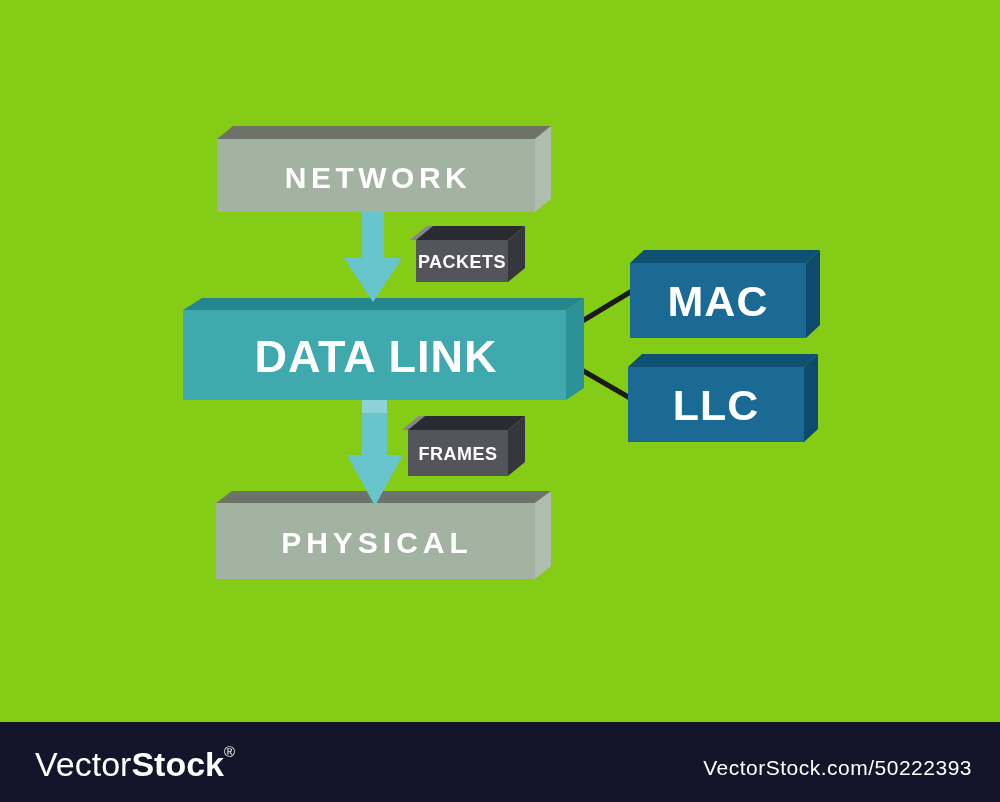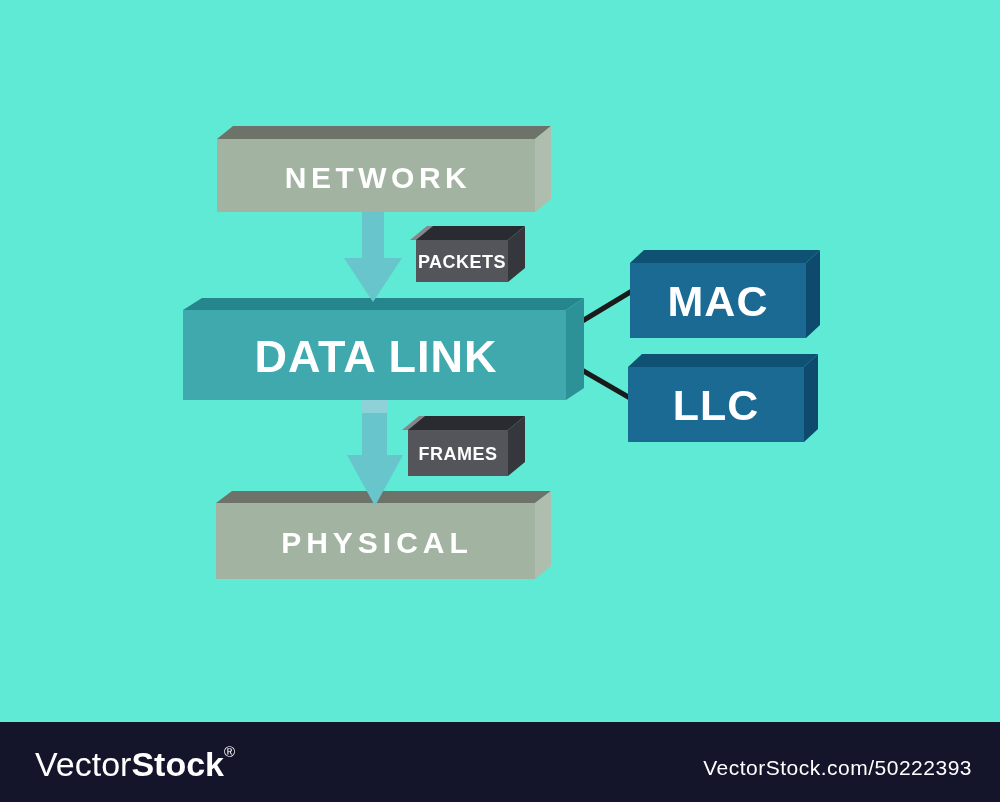--- a/index.html
+++ b/index.html
@@ -1,19 +1,19 @@
 <!DOCTYPE html>
 <html><head>
 <meta charset="utf-8">
 <style>
   html,body{margin:0;padding:0;background:#ffffff;}
   .canvas{
     position:relative;
     width:1000px;height:802px;
-    background:#5eead4;
+    background:#84cc16;
     overflow:hidden;
     font-family:"Liberation Sans", sans-serif;
     text-decoration:underline;
   }
   .canvas svg{position:absolute;left:0;top:0;}
   svg text{
     fill:#ffffff;
     font-family:"Liberation Sans", sans-serif;
     font-weight:bold;
   }

